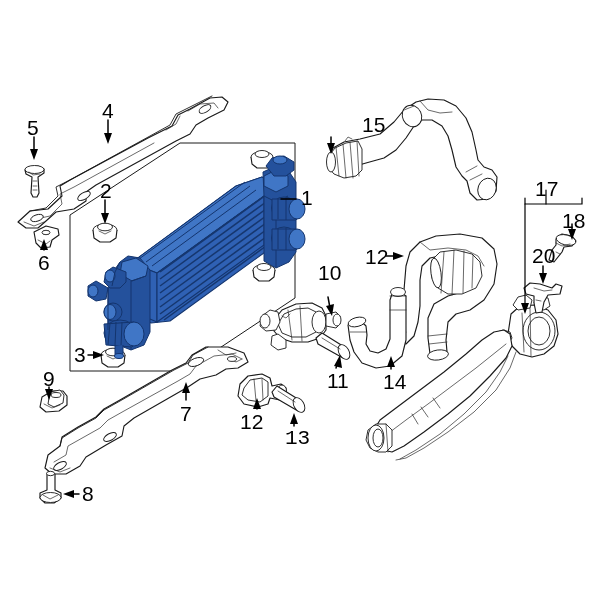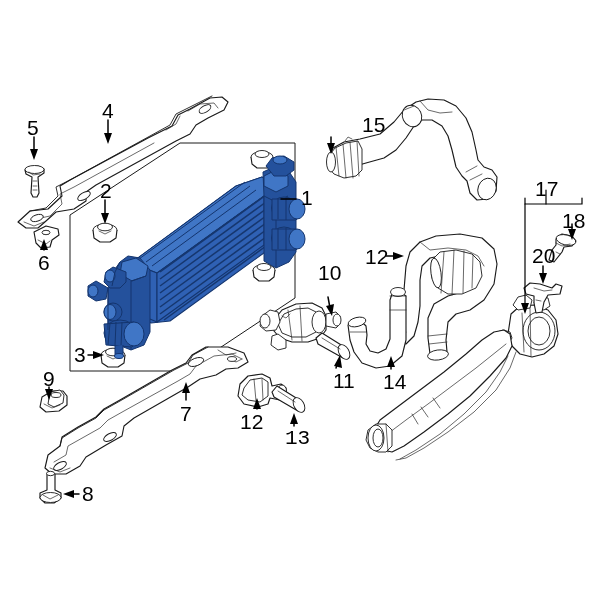--- a/index.html
+++ b/index.html
@@ -430,21 +430,21 @@
   <div class="callout-label" style="left:38px; top:252px;">6</div>
 
   <div class="callout-label" style="left:180px; top:403px;">7</div>
 
   <div class="callout-label" style="left:82px; top:483px;">8</div>
 
   <div class="callout-label" style="left:43px; top:368px;">9</div>
 
   <div class="callout-label" style="left:318px; top:262px;">10</div>
 
-  <div class="callout-label" style="left:327px; top:370px;margin-left:6px;">11</div>
+  <div class="callout-label" style="left:327px; top:370px;">11</div>
 
   <div class="callout-label" style="left:240px; top:411px;">12</div>
 
   <div class="callout-label" style="left:285px; top:428px;font-family:Liberation Mono, monospace;">13</div>
 
   <div class="callout-label" style="left:383px; top:371px;">14</div>
 
   <div class="callout-label" style="left:318px; top:114px;margin-left:44px;">15</div>
 
   <div class="callout-label" style="left:365px; top:246px;">12</div>

